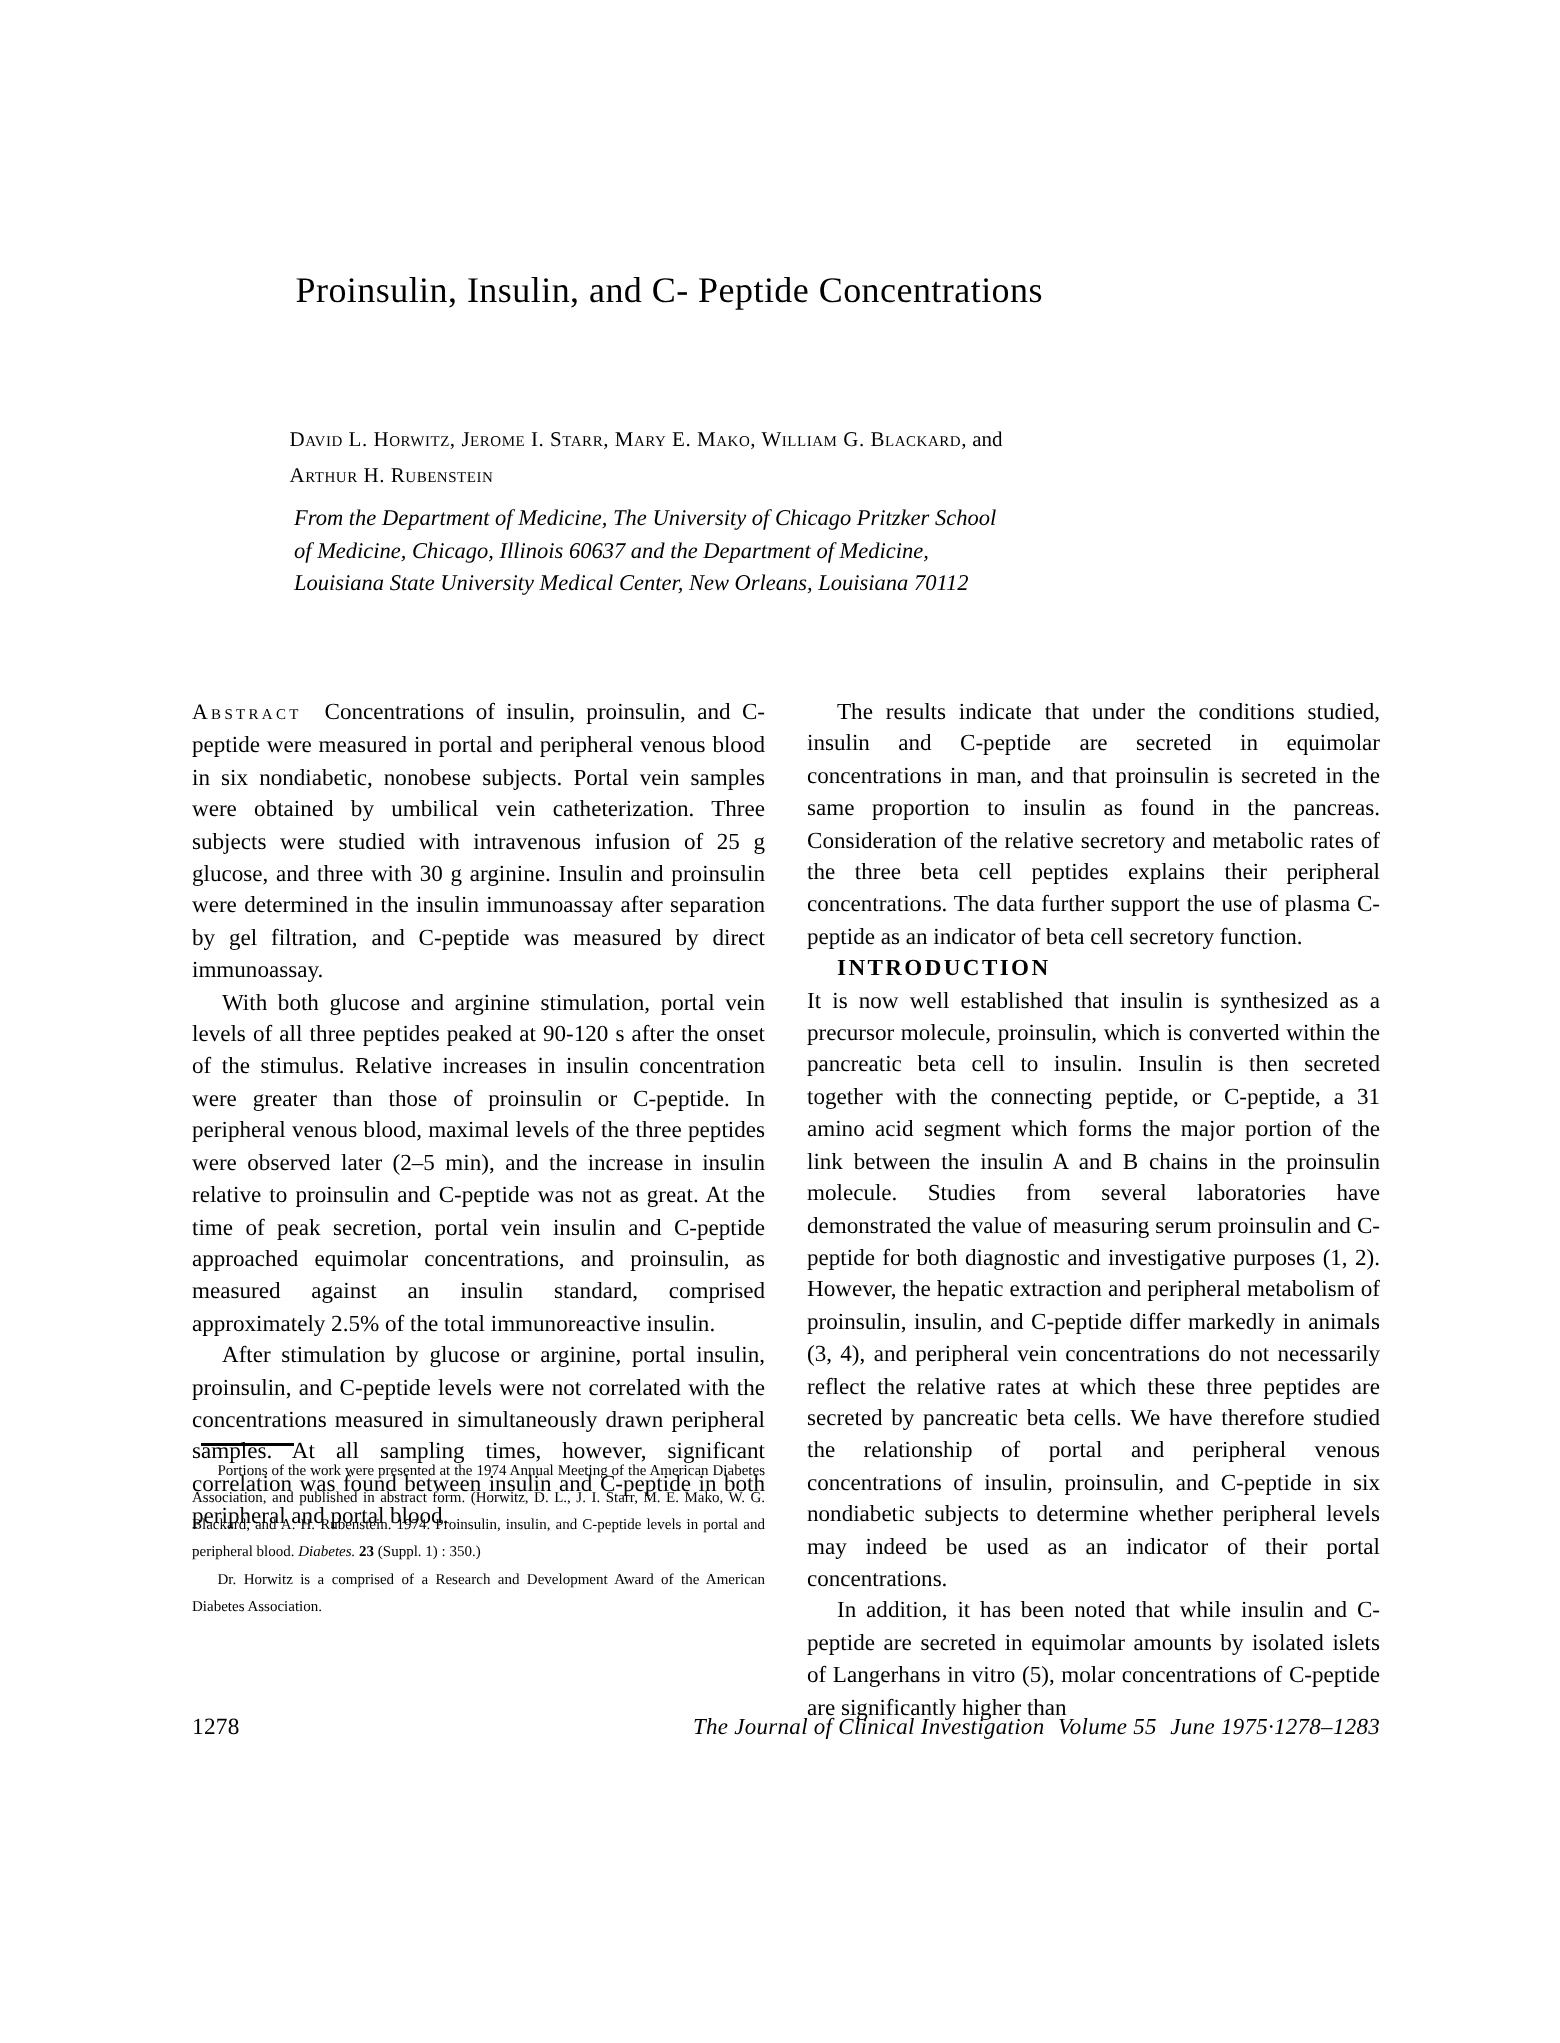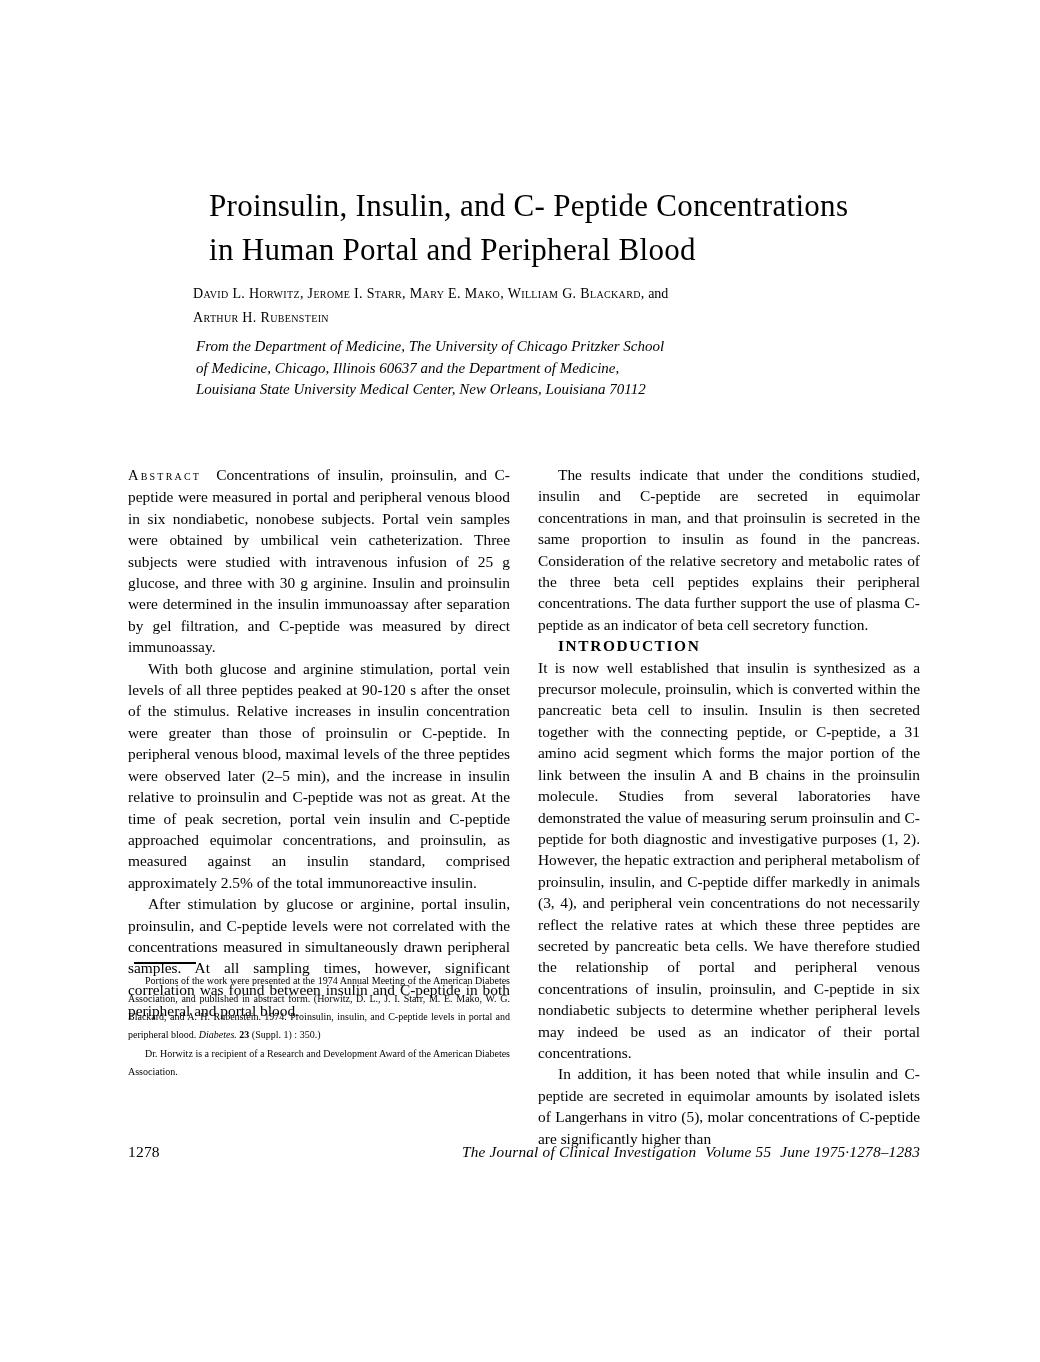--- a/index.html
+++ b/index.html
@@ -25,25 +25,25 @@
 
   
   .title-block {
     position: absolute;
     left: 193px;
     top: 168px;
     width: 700px;
   }
   .doc-title {
     font-family: "Liberation Serif", "DejaVu Serif", serif;
-    font-size: 31px;
+    font-size: 24px;
     font-weight: 400;
     line-height: 44px;
     letter-spacing: 0.3px;
-    margin: 16px;
+    margin: 4px;
   }
 
   
   .authors {
     position: absolute;
     left: 193px;
     top: 282px;
     width: 700px;
     font-size: 14px;
     line-height: 24px;
@@ -157,21 +157,20 @@
   .journal-line .sp { display: inline-block; width: 9px; }
 </style>
 </head>
 <body>
 
 <div class="page">
 
   <div class="title-block">
     <h1 class="doc-title">
       <span>Proinsulin, Insulin, and C- Peptide Concentrations</span><br>
-      <span>in Human Portal and Peripheral Blood</span>
     </h1>
   </div>
 
   <div class="authors">
     <span>David L. Horwitz, Jerome I. Starr, Mary E. Mako, William G. Blackard,</span><span class="plain"> </span><span class="plain">and</span><br>
     <span>Arthur H. Rubenstein</span>
   </div>
 
   <div class="affiliation">
     <div>From the Department of Medicine, The University of Chicago Pritzker School</div>
@@ -192,21 +191,21 @@
       <p class="section-heading">INTRODUCTION</p>
       <p class="noindent">It is now well established that insulin is synthesized as a precursor molecule, proinsulin, which is converted within the pancreatic beta cell to insulin. Insulin is then secreted together with the connecting peptide, or C-peptide, a 31 amino acid segment which forms the major portion of the link between the insulin A and B chains in the proinsulin molecule. Studies from several laboratories have demonstrated the value of measuring serum proinsulin and C-peptide for both diagnostic and investigative purposes (1, 2). However, the hepatic extraction and peripheral metabolism of proinsulin, insulin, and C-peptide differ markedly in animals (3, 4), and peripheral vein concentrations do not necessarily reflect the relative rates at which these three peptides are secreted by pancreatic beta cells. We have therefore studied the relationship of portal and peripheral venous concentrations of insulin, proinsulin, and C-peptide in six nondiabetic subjects to determine whether peripheral levels may indeed be used as an indicator of their portal concentrations.</p>
       <p>In addition, it has been noted that while insulin and C-peptide are secreted in equimolar amounts by isolated islets of Langerhans in vitro (5), molar concentrations of C-peptide are significantly higher than</p>
     </div>
 
   </div>
 
   <div class="footnotes">
     <div class="fn-rule"></div>
     <p>Portions of the work were presented at the 1974 Annual Meeting of the American Diabetes Association, and published in abstract form. (Horwitz, D. L., J. I. Starr, M. E. Mako, W. G. Blackard, and A. H. Rubenstein. 1974. Proinsulin, insulin, and C-peptide levels in portal and peripheral blood. <em>Diabetes.</em> <b>23</b> (Suppl. 1) : 350.)</p>
-    <p>Dr. Horwitz is a recipient of a Research and Development Award of the American Diabetes Association.</p>
+    <p>Dr. Horwitz is a comprised of a Research and Development Award of the American Diabetes Association.</p>
   </div>
 
   <div class="footer">
     <span class="folio">1278</span>
     <span class="journal-line"><span>The Journal of Clinical Investigation</span><span class="sp"></span><span>Volume 55</span><span class="sp"></span><span>June 1975·1278–1283</span></span>
   </div>
 
 </div>
 
 </body></html>

